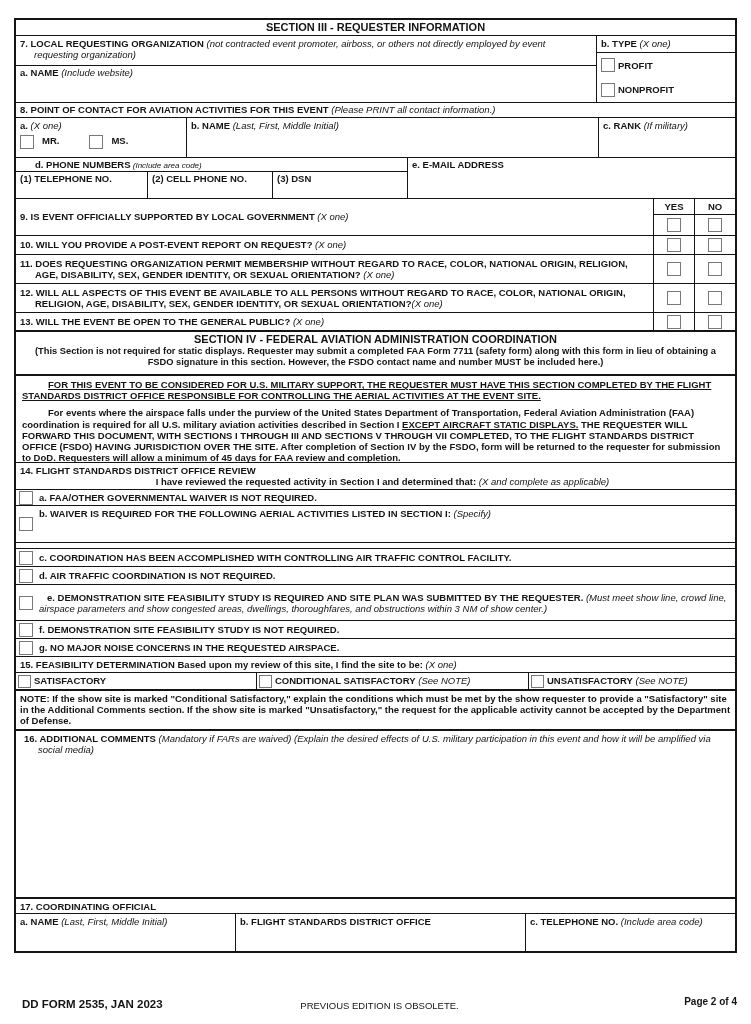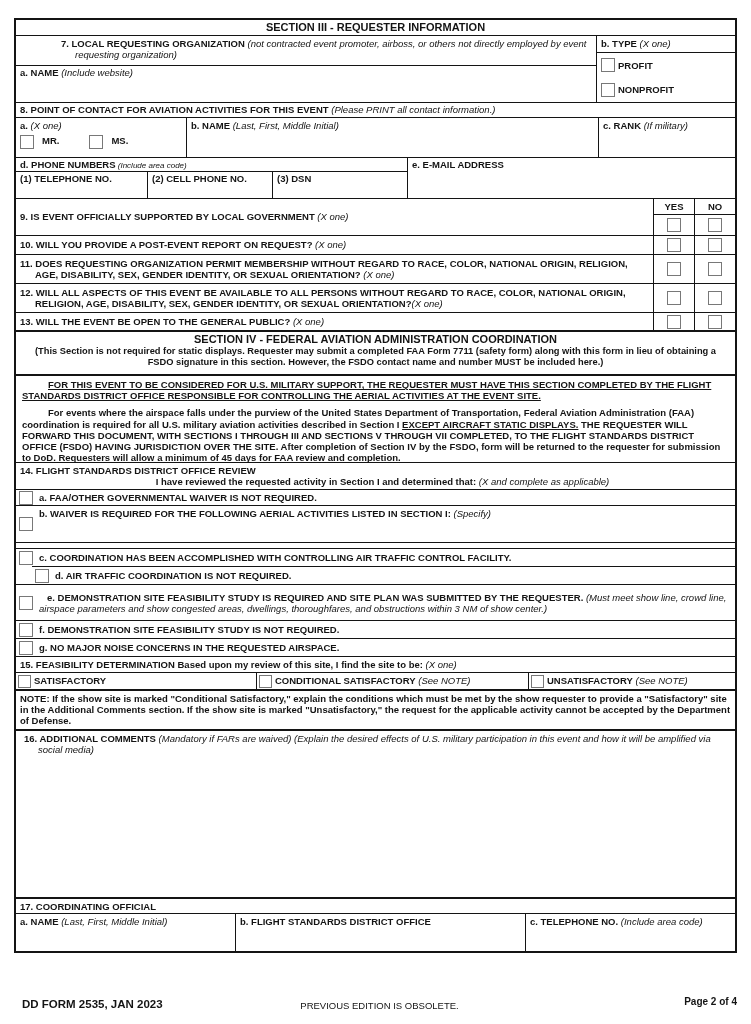--- a/index.html
+++ b/index.html
@@ -22,37 +22,37 @@
   .sec-title { font-size: 11px; font-weight: 700; text-align: center; height: 15px; padding-top: 1px; }
 
   .cb {
     width: 14px; height: 14px; border: 1.5px solid #787878;
     background: #fff; display: inline-block; flex: none;
   }
 
   
   #r7 { display: flex; border-top: 1px solid #141414; height: 67px; }
   .r7-left { flex: 1; display: flex; flex-direction: column; }
-  .r7-q { height: 29px; padding: 2px 4px 0 18px; text-indent: -14px; margin-left: 41px; }
+  .r7-q { height: 29px; padding: 2px 4px 0 18px; text-indent: -14px; }
   .r7-name { flex: 1; border-top: 1px solid #141414; padding: 1px 4px; }
   .r7-type { width: 139px; border-left: 1px solid #141414; display: flex; flex-direction: column; }
   .r7-type-head { height: 17px; border-bottom: 1px solid #141414; padding: 2px 0 0 4px; }
   .type-opt { flex: 1; display: flex; align-items: center; gap: 3px; padding-left: 4px; }
 
   
   #r8h { border-top: 1px solid #141414; height: 15px; padding: 1px 4px; }
   #r8m { border-top: 1px solid #141414; height: 40px; display: flex; }
   .r8a { width: 170px; padding: 2px 4px; }
   .r8a-opts { display: flex; gap: 30px; margin-top: 4px; }
   .r8a-opt { display: flex; align-items: flex-start; gap: 8px; }
   .r8b { flex: 1; border-left: 1px solid #141414; padding: 2px 4px; }
   .r8c { width: 137px; border-left: 1px solid #141414; padding: 2px 4px; }
   #r8p { border-top: 1px solid #141414; height: 41px; display: flex; }
   .r8d { width: 391px; display: flex; flex-direction: column; }
-  .r8d-head { height: 13px; padding: 1px 4px; }
+  .r8d-head { height: 13px; padding: 1px 19px; }
   .r8d-cells { flex: 1; display: flex; }
   .r8d-cell { border-top: 1px solid #141414; padding: 1px 4px; }
   .r8d-c1 { width: 131px; }
   .r8d-c2 { width: 125px; border-left: 1px solid #141414; }
   .r8d-c3 { flex: 1; border-left: 1px solid #141414; }
   .r8e { flex: 1; border-left: 1px solid #141414; padding: 1px 4px; }
 
   
   .q { display: flex; border-top: 1px solid #141414; align-items: stretch; }
   .q-text { flex: 1; padding: 1px 4px; display: flex; align-items: center; }
@@ -75,21 +75,21 @@
   .s4-para .u { text-decoration: underline; }
 
   
   #r14h { border-top: 1px solid #141414; height: 27px; padding: 2px 4px; }
   .r14-intro { margin-left: 14px; text-align: center; }
   .opt { display: flex; border-top: 1px solid #141414; }
   .opt-cbcol { width: 20px; display: flex; align-items: center; padding-left: 3px; flex: none; }
   .opt-text { flex: 1; padding: 1px 3px; align-self: center; }
   .opt-p { padding-left: 8px; text-indent: -8px; }
   #opt-a { height: 16px; } #opt-b { height: 37px; } #opt-c { height: 18px; }
-  #opt-d { height: 18px; margin-left: 16px; } #opt-e { height: 36px; } #opt-f { height: 18px; } #opt-g { height: 18px; }
+  #opt-d { height: 18px; } #opt-e { height: 36px; } #opt-f { height: 18px; } #opt-g { height: 18px; }
   #opt-b .opt-text { align-self: flex-start; padding-top: 2px; }
   #opt-e .opt-text { padding-top: 2px; }
   .gap-row { height: 6px; border-top: 1px solid #141414; }
 
   
   #r15h { border-top: 1px solid #141414; height: 16px; padding: 2px 4px; }
   #r15o { border-top: 1px solid #141414; height: 17px; display: flex; }
   .f-opt { display: flex; align-items: center; gap: 3px; padding-left: 2px; }
   .f-opt .cb { width: 13px; height: 13px; }
   .f-o1 { width: 240px; }

